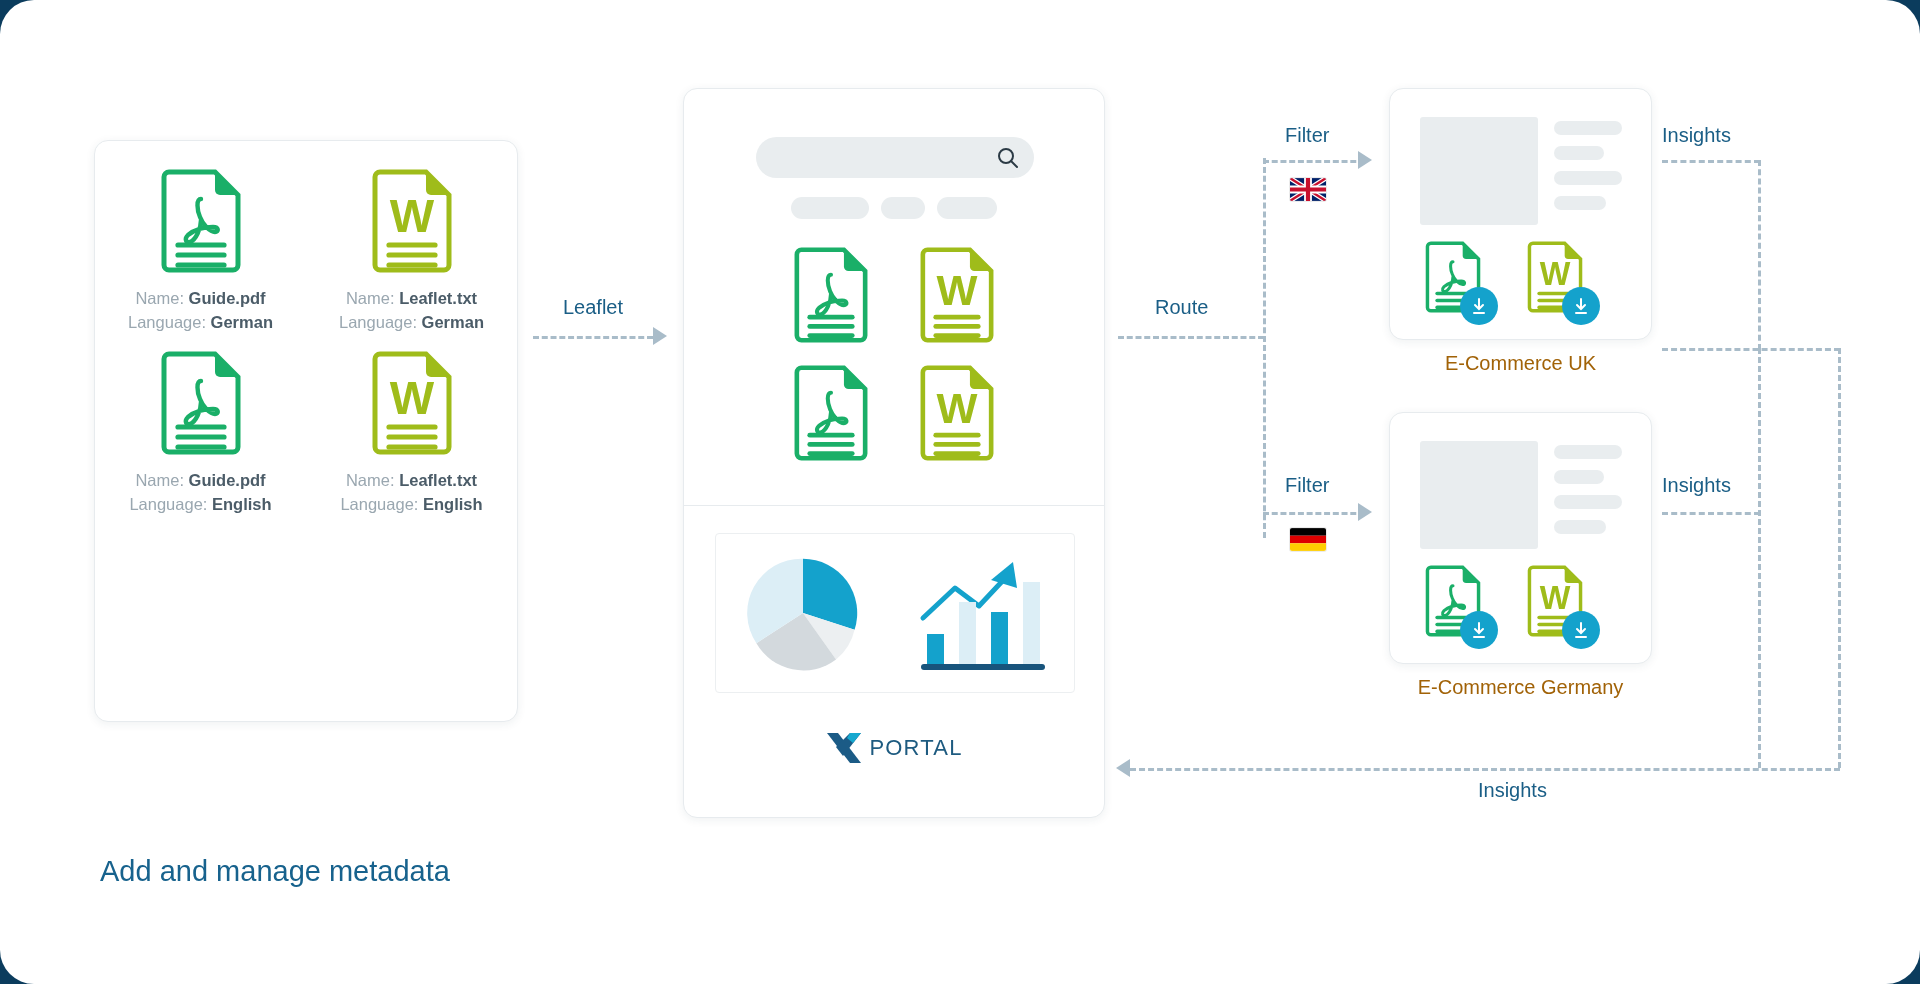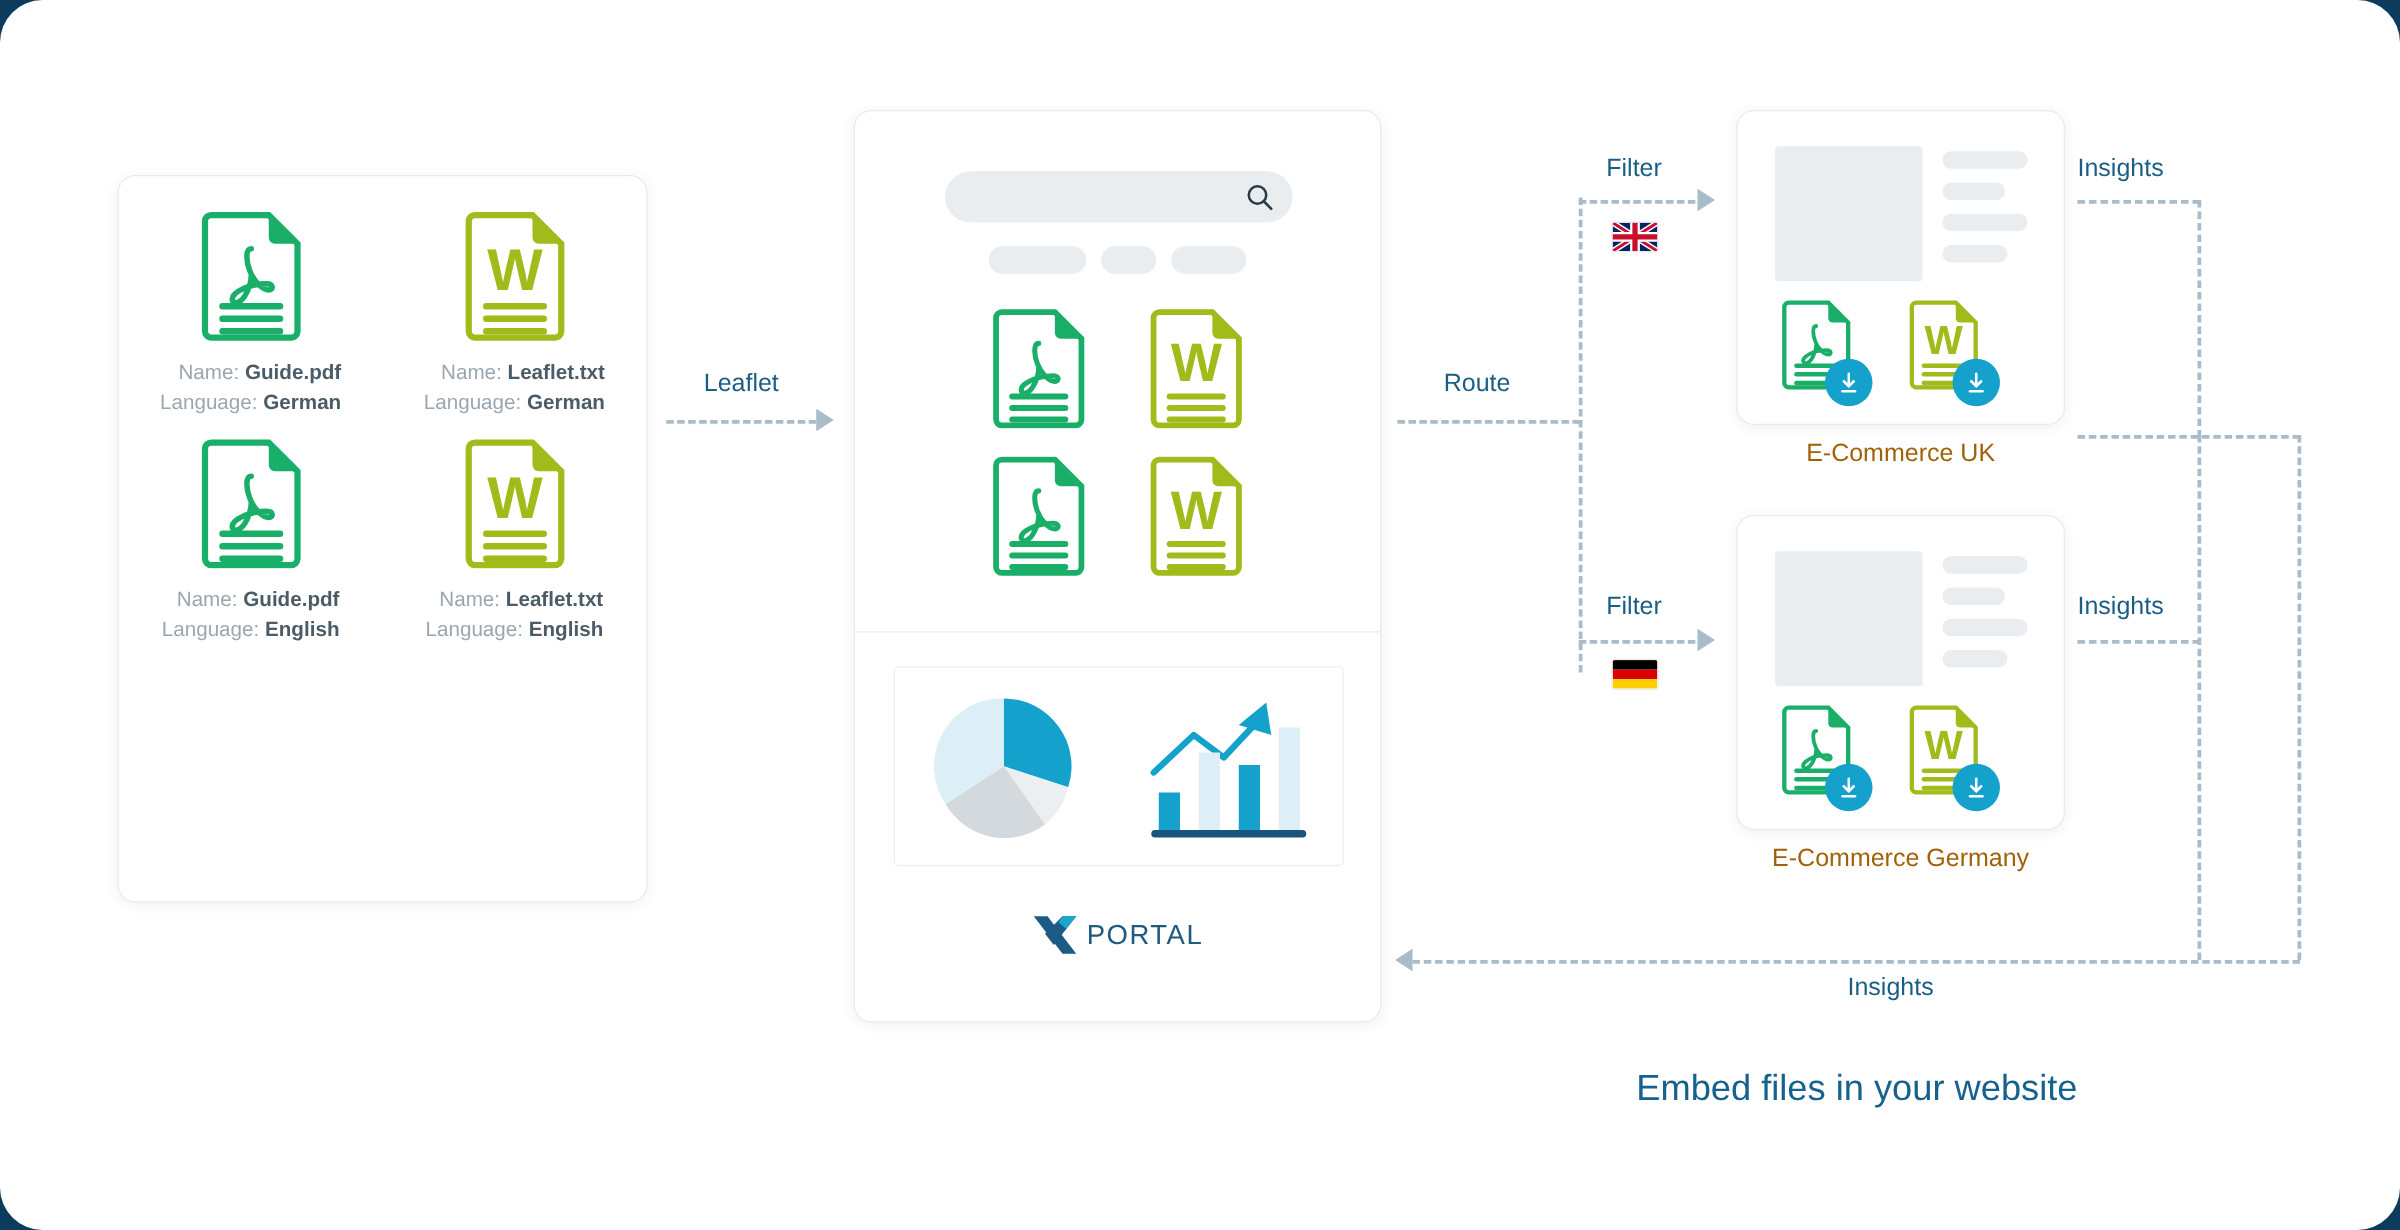--- a/index.html
+++ b/index.html
@@ -28,21 +28,21 @@
     box-shadow: 0 2px 10px rgba(35,55,75,0.07);
   }
 
   
   #content-card { left: 94px; top: 140px; width: 424px; height: 582px; }
   .doc-grid {
     position: absolute; left: 0; top: 28px; width: 100%;
     display: flex; flex-wrap: wrap;
   }
   .doc-cell { width: 50%; display: flex; flex-direction: column; align-items: center; margin-bottom: 16px; }
-  .doc-meta { margin-top: 14px; text-align: right; font-size: 16.5px; line-height: 1.45; }
+  .doc-meta { margin-top: 14px; text-align: center; font-size: 16.5px; line-height: 1.45; }
   .doc-meta .k { color: #9aa7b0; }
   .doc-meta .v { color: #4b5c68; font-weight: bold; }
 
   
   .fileicon { display:block; }
 
   
   #content-logo {
     position: absolute; left: 0; right: 0; bottom: 52px;
     display: flex; align-items: center; justify-content: center; gap: 13px;
@@ -461,15 +461,15 @@
   <div class="flow-label" style="left:1662px; top:474px;">Insights</div>
   <div class="dash-h" style="left:1662px; top:512px; width:98px;"></div>
   <div class="dash-v" style="left:1758px; top:348px; height:420px;"></div>
   <div class="dash-v" style="left:1838px; top:348px; height:420px;"></div>
   <div class="dash-h" style="left:1662px; top:348px; width:178px;"></div>
 
   <div class="dash-h" style="left:1130px; top:768px; width:710px;"></div>
   <div class="arrow-l" style="left:1116px; top:759px;"></div>
   <div class="flow-label" style="left:1478px; top:779px;">Insights</div>
 
-  <div class="step-caption" id="step3">Embed files in your website</div>
+  <div class="step-caption" id="step1">Add and manage metadata</div>
 
 </div>
 
 </body></html>

